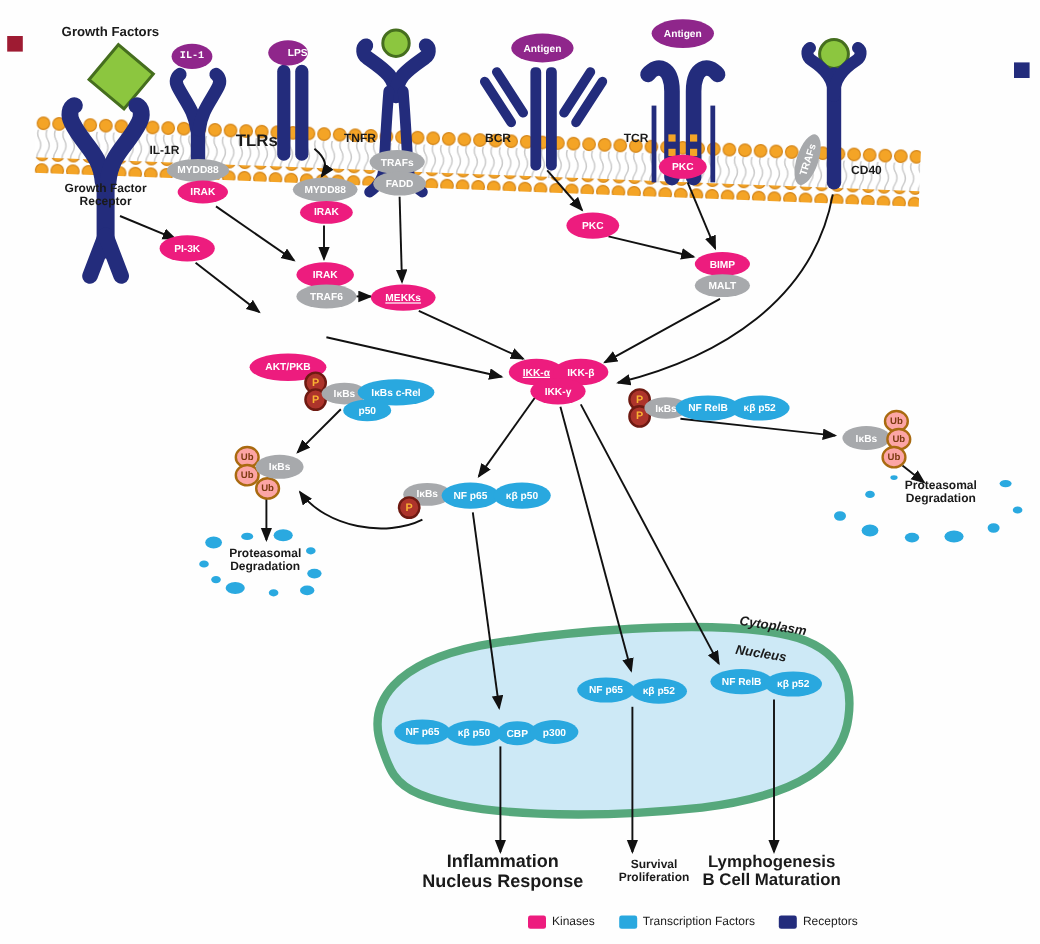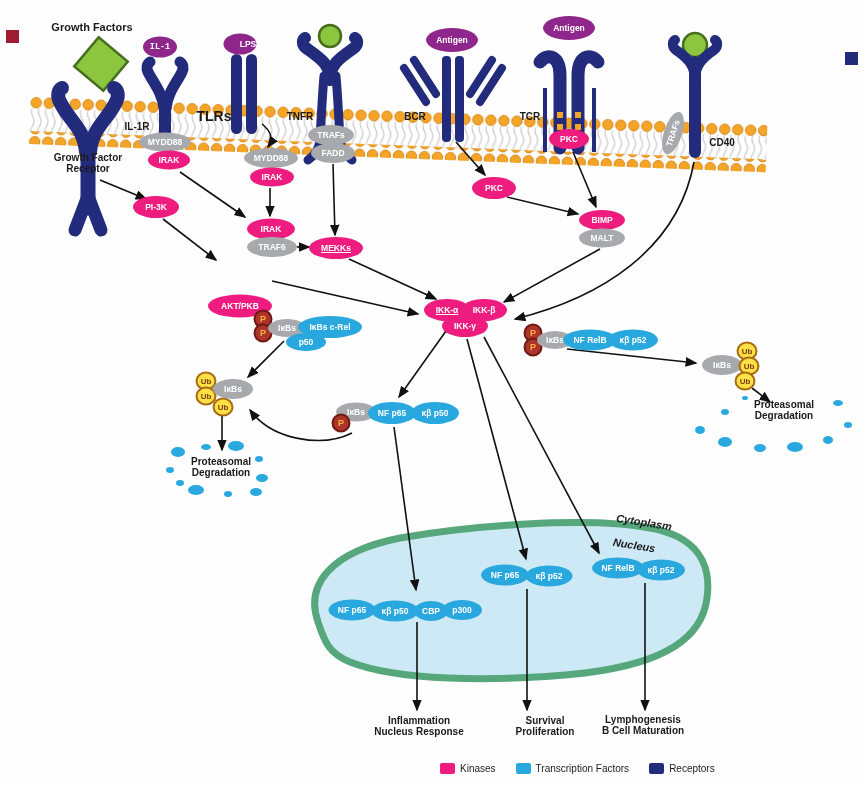--- a/index.html
+++ b/index.html
@@ -8,21 +8,21 @@
   svg{position:absolute;left:0;top:0;}
   #node-layer,#text-layer{position:absolute;left:0;top:0;width:100%;height:100%;pointer-events:none;}
   .node{position:absolute;display:flex;align-items:center;justify-content:center;
         transform:translate(-50%,-50%);border-radius:50%;font-weight:bold;font-size:8.5px;
         color:#fff;white-space:nowrap;pointer-events:auto;line-height:1;}
   .kinase{background:#ed1c7e;}
   .tf{background:#29a8df;}
   .gray{background:#a7a9ac;}
   .ligand{background:#8f268b;}
   .pcirc{background:#ad342b;color:#f9b233;border:2px solid #6e1a12;font-size:9px;}
-  .ub{background:#fde047;color:#7c3a10;border:2px solid #a96a10;font-size:8px;}
+  .ub{background:#fca5a5;color:#7c3a10;border:2px solid #a96a10;font-size:8px;}
   .txt{position:absolute;transform:translate(-50%,-50%);text-align:center;color:#1a1a1a;
        font-weight:bold;line-height:1.08;white-space:nowrap;}
   .legend{position:absolute;left:440px;top:763px;display:flex;gap:20px;align-items:center;
           font-size:10px;font-weight:normal;color:#1a1a1a;}
   .legend .li{display:flex;align-items:center;gap:5px;}
   .legend .sw{display:inline-block;width:15px;height:11px;border-radius:2px;}
 </style>
 </head>
 <body>
 
@@ -248,29 +248,29 @@
       <div class="txt" style="left: 784px; top: 411px; font-size: 10px;">
         <div>Proteasomal</div>
         <div>Degradation</div>
       </div>
       <div class="txt" style="left: 644px; top: 523px; font-size: 11px; transform: translate(-50%, -50%) rotate(9deg); font-style: italic;">
         <div>Cytoplasm</div>
       </div>
       <div class="txt" style="left: 634px; top: 546px; font-size: 11px; transform: translate(-50%, -50%) rotate(9deg); font-style: italic;">
         <div>Nucleus</div>
       </div>
-      <div class="txt" style="left: 419px; top: 727px; font-size: 10px;">
+      <div class="txt" style="left: 419px; top: 727px; font-size: 15px;">
         <div>Inflammation</div>
         <div>Nucleus Response</div>
       </div>
       <div class="txt" style="left: 545px; top: 727px; font-size: 10px;">
         <div>Survival</div>
         <div>Proliferation</div>
       </div>
-      <div class="txt" style="left: 643px; top: 726px; font-size: 10px;">
+      <div class="txt" style="left: 643px; top: 726px; font-size: 14px;">
         <div>Lymphogenesis</div>
         <div>B Cell Maturation</div>
       </div>
     </div>
 
   <div class="legend">
     <span class="li">
       <span class="sw" style="background: rgb(237, 28, 126);"></span>
       <span>Kinases</span>
     </span>

